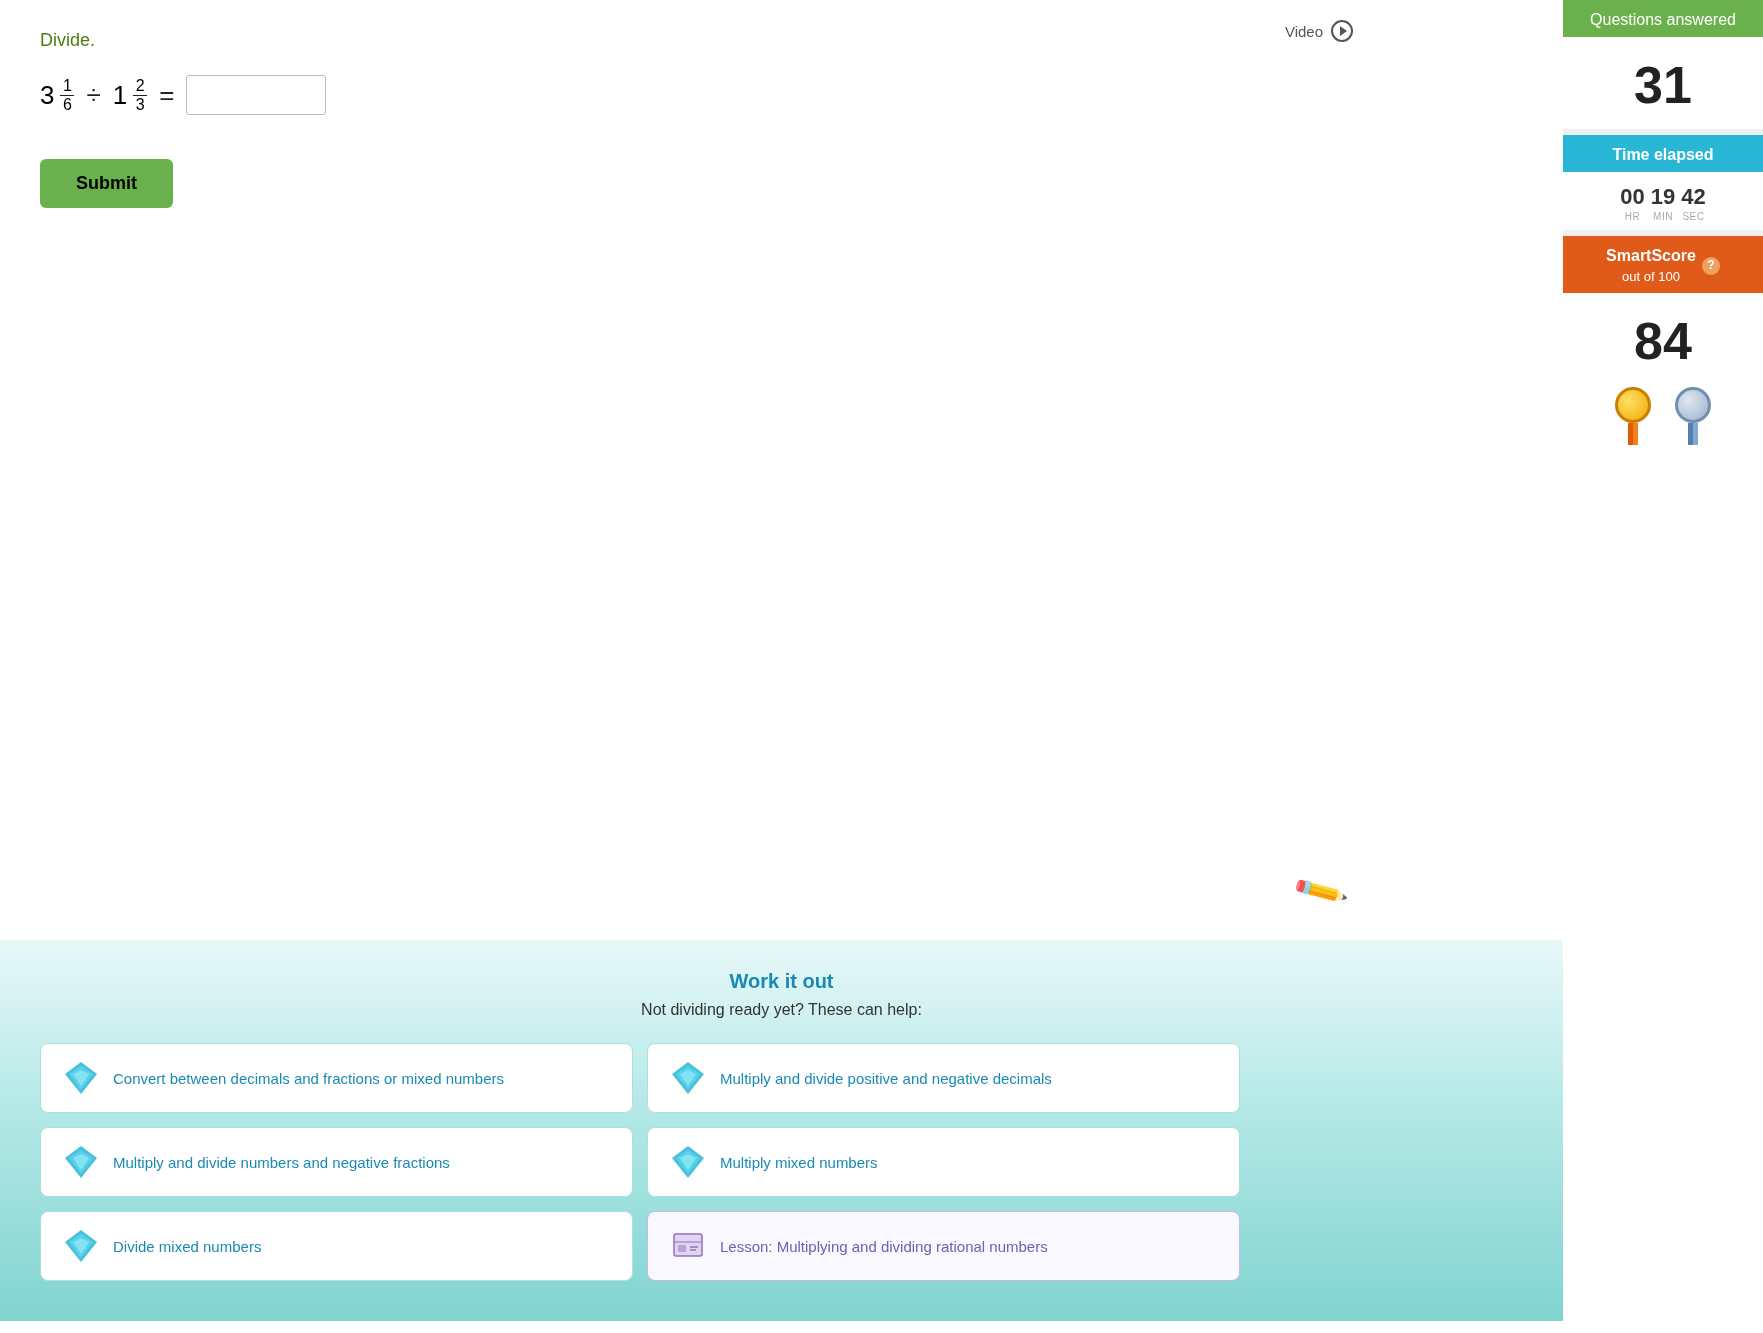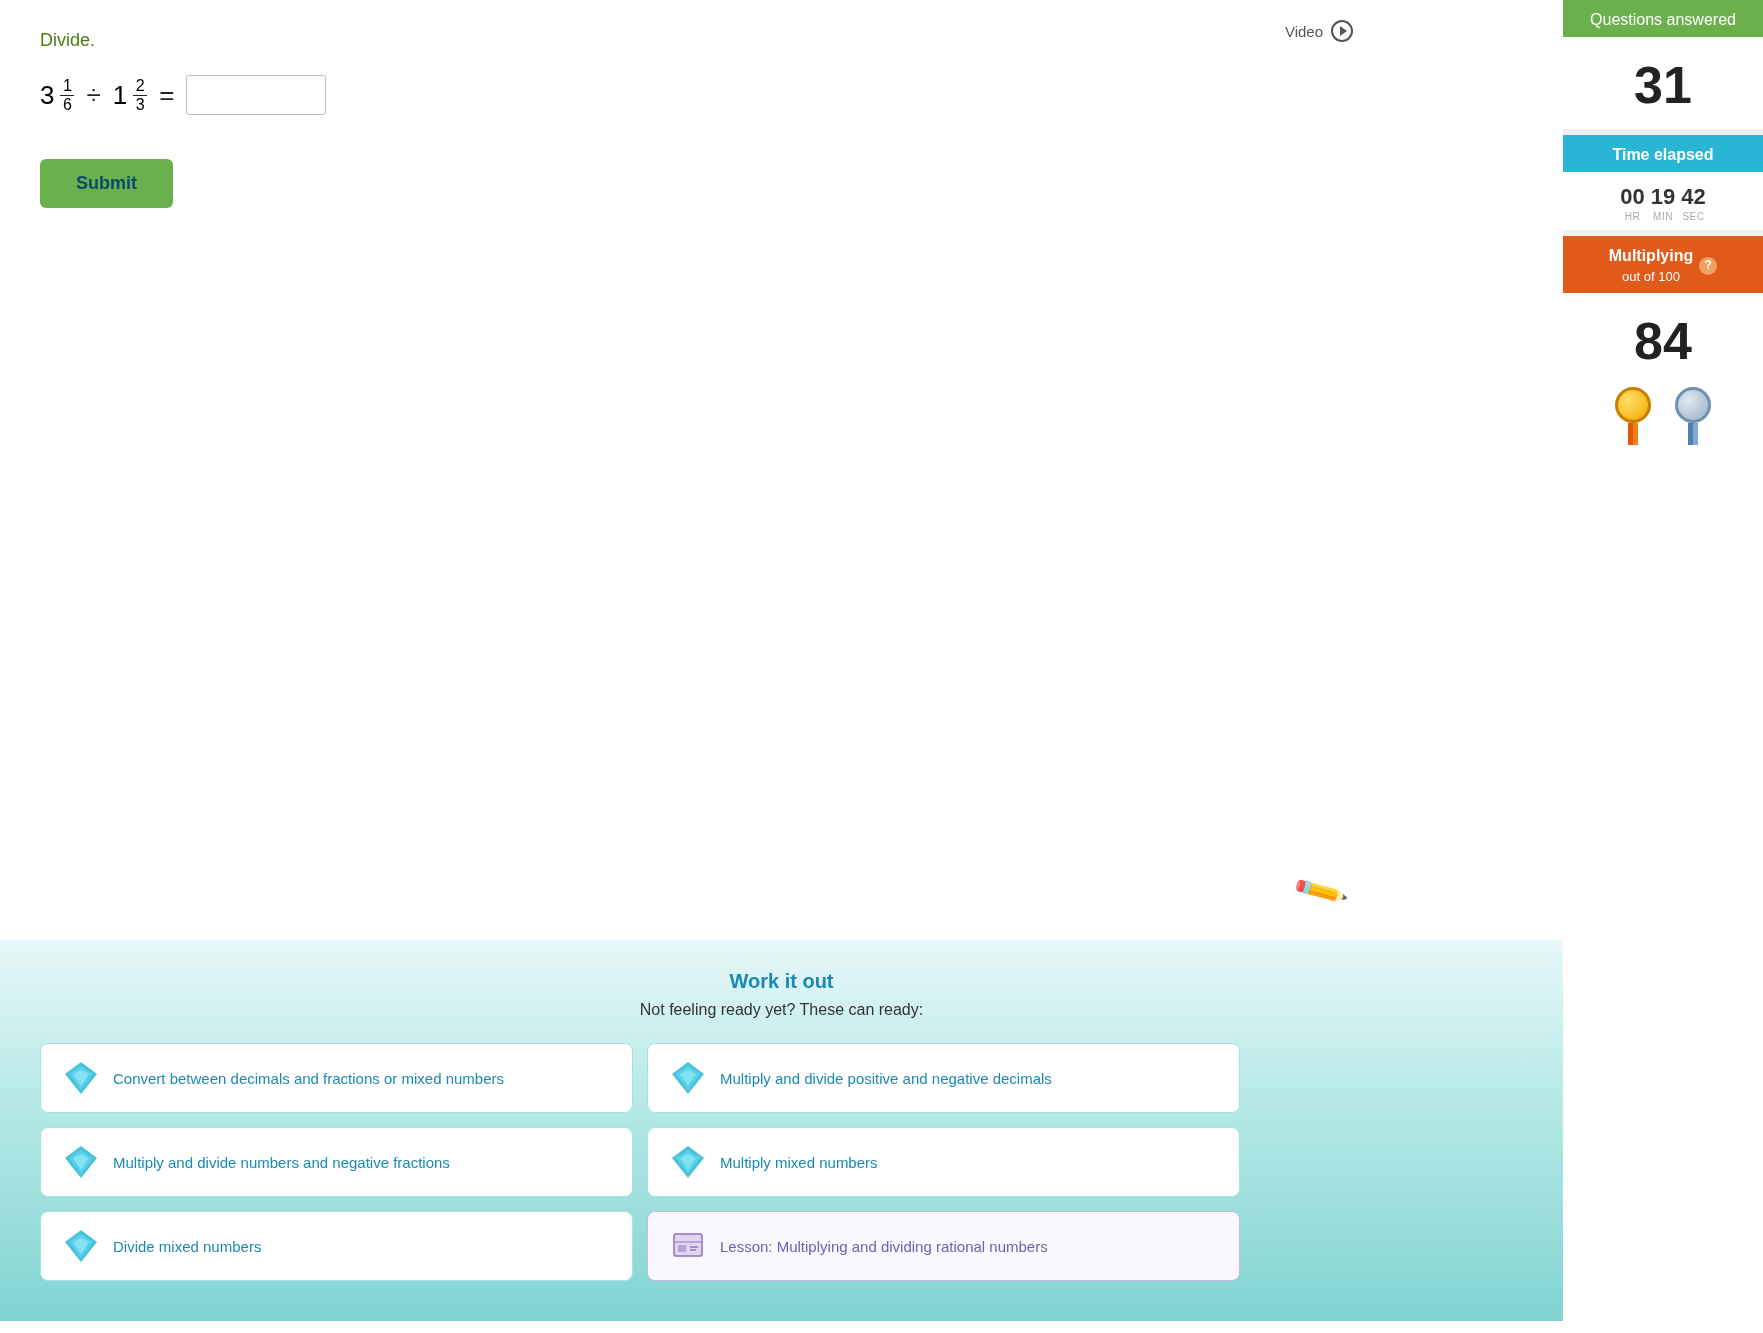--- a/index.html
+++ b/index.html
@@ -266,21 +266,21 @@
       border: 1.5px solid #bbb;
       border-radius: 3px;
       font-size: 18px;
       padding: 0 8px;
       outline: none;
     }
 
     
     .submit-btn {
       background: #6ab04c;
-      color: #0c4a6e;
+      color: #000000;
       border: none;
       border-radius: 6px;
       padding: 14px 36px;
       font-size: 18px;
       font-weight: 600;
       cursor: pointer;
       margin-top: 8px;
     }
 
     
@@ -412,21 +412,21 @@
     </div>
 
     <button class="submit-btn">Submit</button>
 
     
     <div class="pencil-icon">✏️</div>
 
     
     <div class="bottom-section">
       <div class="work-it-out-title">Work it out</div>
-      <div class="work-it-out-subtitle">Not feeling ready yet? These can ready:</div>
+      <div class="work-it-out-subtitle">Not dividing ready yet? These can help:</div>
 
       <div class="skill-grid">
 
         <div class="skill-card">
           <svg class="diamond-icon" viewBox="0 0 36 36" fill="none">
             <polygon points="18,2 34,14 18,34 2,14" fill="#29b6d5" opacity="0.85"></polygon>
             <polygon points="18,6 30,14 18,30 6,14" fill="#60d8f0" opacity="0.7"></polygon>
             <polygon points="18,10 26,14 18,26 10,14" fill="#a0eefc" opacity="0.6"></polygon>
           </svg>
           <span class="skill-label">Convert between decimals and fractions or mixed numbers</span>
@@ -511,21 +511,21 @@
       <div class="time-unit">
         <span class="time-value">42</span>
         <span class="time-label">SEC</span>
       </div>
     </div>
 
     <div class="panel-sep"></div>
 
     <div class="smartscore-box">
       <div>
-        <span>Multiplying</span><br>
+        <span>SmartScore</span><br>
         <span style="font-size:13px;font-weight:normal;">out of 100</span>
       </div>
       <div class="smartscore-help">?</div>
     </div>
     <div class="smartscore-value">84</div>
 
     <div class="medals-area">
 
       <div class="medal medal-gold">
         <div class="medal-circle"></div>

